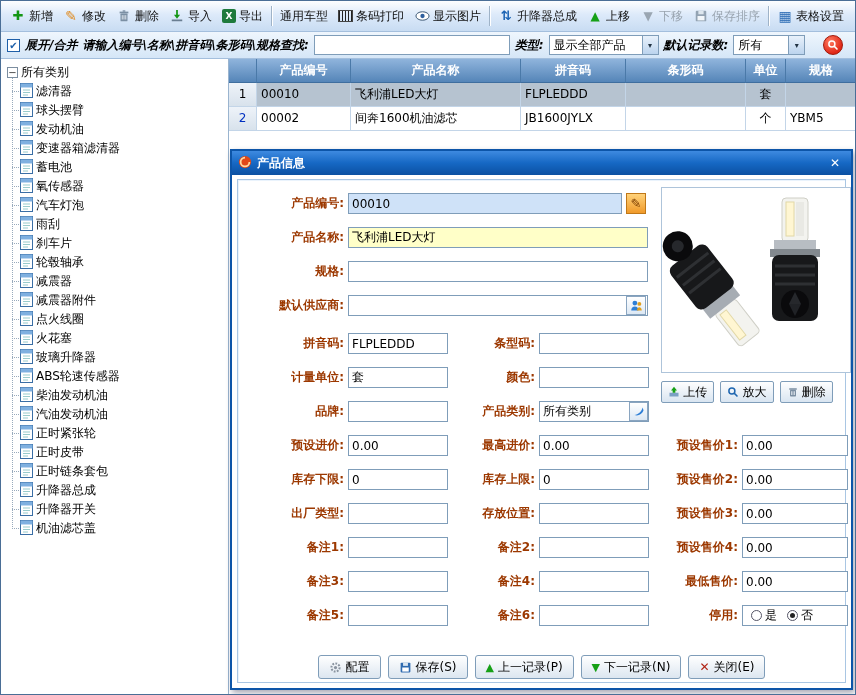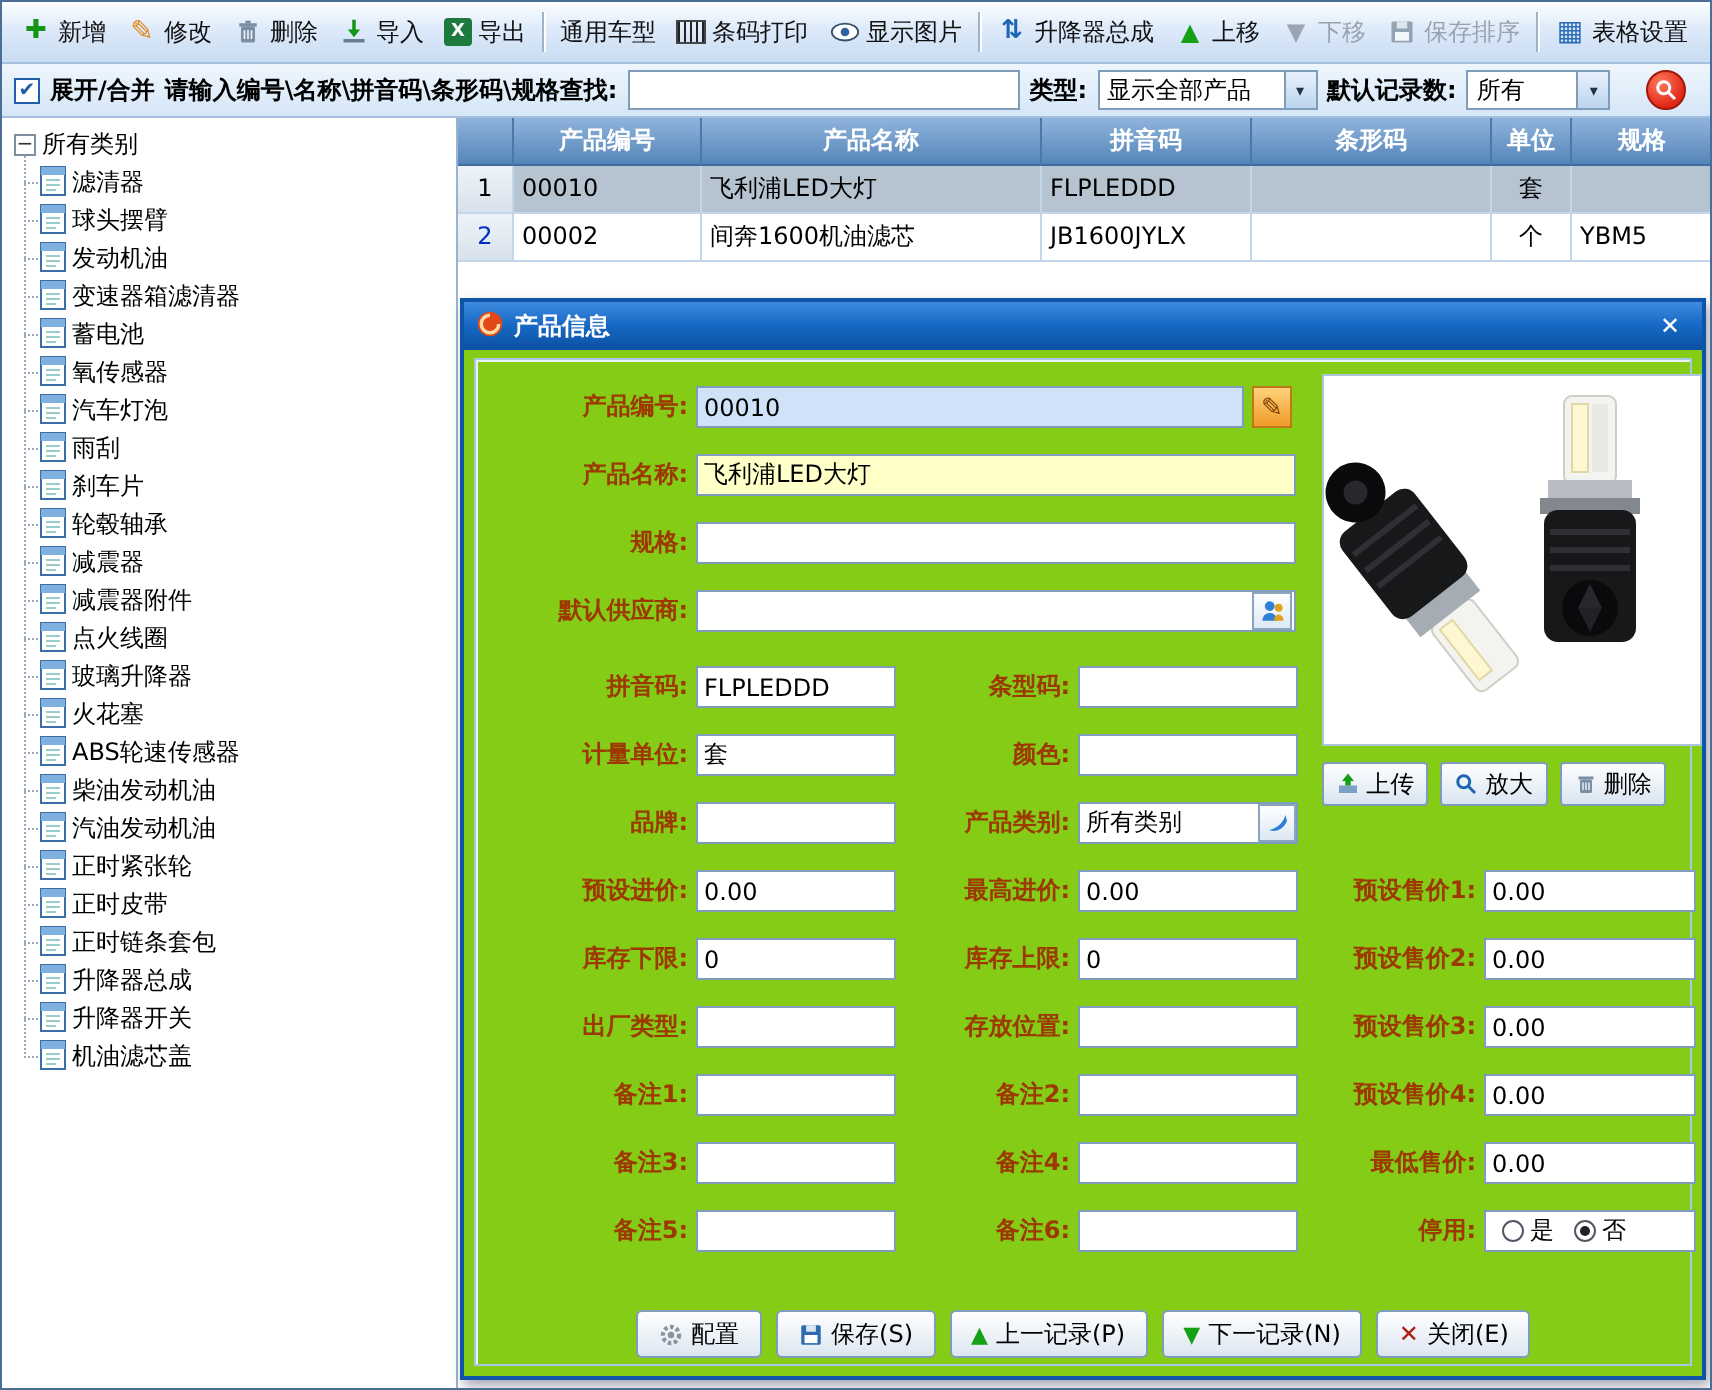--- a/index.html
+++ b/index.html
@@ -28,21 +28,21 @@
   .ic-sort { color:#1c64b4; font-weight:bold; }
   .ic-up { color:#16a016; font-size:12px; }
   .ic-down-dis { color:#9aa6b2; font-size:12px; }
   .ic-grid { color:#2c6cb4; font-size:14px; }
 
   .tb2 { position:absolute; top:31px; left:0; width:100%; height:27px;
          background:linear-gradient(#eff6fd,#d5e6f7); border-bottom:1px solid #a4bfdd;
          display:flex; align-items:center; padding:0 6px; gap:5px; }
   .cb { width:13px; height:13px; border:1px solid #1e5fa8; background:#fff; color:#1e5fa8;
         font-size:10px; line-height:11px; text-align:center; }
-  .blbl { font-weight:bold; color:#000; white-space:nowrap; }
+  .blbl { font-weight:bold; color:#000; white-space:nowrap;font-style:italic; }
   .txt { height:20px; border:1px solid #7f9db9; background:#fff; padding:0 3px; font:12px inherit; }
   .ddl { height:20px; border:1px solid #7f9db9; background:#fff; display:inline-flex;
          align-items:center; }
   .ddl .val { flex:1; padding:0 4px; white-space:nowrap; overflow:hidden; }
   .dd-arrow { width:16px; height:18px; background:linear-gradient(#e8f1fb,#bcd4ee);
               border-left:1px solid #7f9db9; font-size:8px; color:#234; display:flex;
               align-items:center; justify-content:center; }
   .search-btn { width:20px; height:20px; border-radius:50%; margin-left:auto; margin-right:6px;
                 background:radial-gradient(circle at 35% 30%,#ff7a60,#e02818 70%);
                 border:1px solid #a01808; display:flex; align-items:center; justify-content:center; }
@@ -75,21 +75,21 @@
   .c-py { width:105px; }
   .c-bar { width:120px; }
   .c-unit { width:40px; text-align:center; }
   .c-spec { width:71px; }
   .row-sel .td { background:#b6c3d0; }
   .td.c-num { background:linear-gradient(#eef3f9,#d8e2ec); }
   .num-blue { color:#0030c0; }
 
   
   .dialog { position:absolute; left:229px; top:148px; width:623px; height:541px;
-            border:2px solid #0d55a8; background:#84cc16; box-shadow:2px 3px 6px rgba(0,0,40,.35); }
+            border:2px solid #0d55a8; background:#ffffff; box-shadow:2px 3px 6px rgba(0,0,40,.35); }
   .dlg-title { height:24px; background:linear-gradient(#3e8ae0,#1668c4 50%,#0b50a2);
                color:#fff; font-weight:bold; display:flex; align-items:center; padding:0 6px; gap:5px; }
   .dlg-close { margin-left:auto; width:20px; height:18px; color:#fff; font-weight:bold;
                display:flex; align-items:center; justify-content:center; font-size:12px; }
   .dlg-body { position:relative; width:100%; height:513px; }
   .form-panel { position:absolute; left:5px; right:5px; top:4px; bottom:5px;
                 border:1px solid #a9c6e3; box-shadow:inset 1px 1px 0 #eaf3fc; }
 
   .lbl { position:absolute; height:21px; line-height:21px; text-align:right; color:#9c3800;
          font-weight:bold; white-space:nowrap; }
@@ -350,29 +350,29 @@
               <path d="M3 7h7M3 9.5h7M3 12h5" stroke="#9cc" stroke-width="1"></path>
             </svg></span>
           <span>点火线圈</span>
         </div>
       <div class="tree-item">
           <span class="doc-ic"><svg width="13" height="15" viewBox="0 0 13 15">
               <rect x="0.5" y="0.5" width="12" height="14" fill="#fff" stroke="#3a6ea5"></rect>
               <path d="M0.5 0.5h12v4h-12z" fill="#7fb0e0"></path>
               <path d="M3 7h7M3 9.5h7M3 12h5" stroke="#9cc" stroke-width="1"></path>
             </svg></span>
+          <span>火花塞</span>
+        </div>
+      <div class="tree-item">
+          <span class="doc-ic"><svg width="13" height="15" viewBox="0 0 13 15">
+              <rect x="0.5" y="0.5" width="12" height="14" fill="#fff" stroke="#3a6ea5"></rect>
+              <path d="M0.5 0.5h12v4h-12z" fill="#7fb0e0"></path>
+              <path d="M3 7h7M3 9.5h7M3 12h5" stroke="#9cc" stroke-width="1"></path>
+            </svg></span>
           <span>玻璃升降器</span>
-        </div>
-      <div class="tree-item">
-          <span class="doc-ic"><svg width="13" height="15" viewBox="0 0 13 15">
-              <rect x="0.5" y="0.5" width="12" height="14" fill="#fff" stroke="#3a6ea5"></rect>
-              <path d="M0.5 0.5h12v4h-12z" fill="#7fb0e0"></path>
-              <path d="M3 7h7M3 9.5h7M3 12h5" stroke="#9cc" stroke-width="1"></path>
-            </svg></span>
-          <span>火花塞</span>
         </div>
       <div class="tree-item">
           <span class="doc-ic"><svg width="13" height="15" viewBox="0 0 13 15">
               <rect x="0.5" y="0.5" width="12" height="14" fill="#fff" stroke="#3a6ea5"></rect>
               <path d="M0.5 0.5h12v4h-12z" fill="#7fb0e0"></path>
               <path d="M3 7h7M3 9.5h7M3 12h5" stroke="#9cc" stroke-width="1"></path>
             </svg></span>
           <span>ABS轮速传感器</span>
         </div>
       <div class="tree-item">

